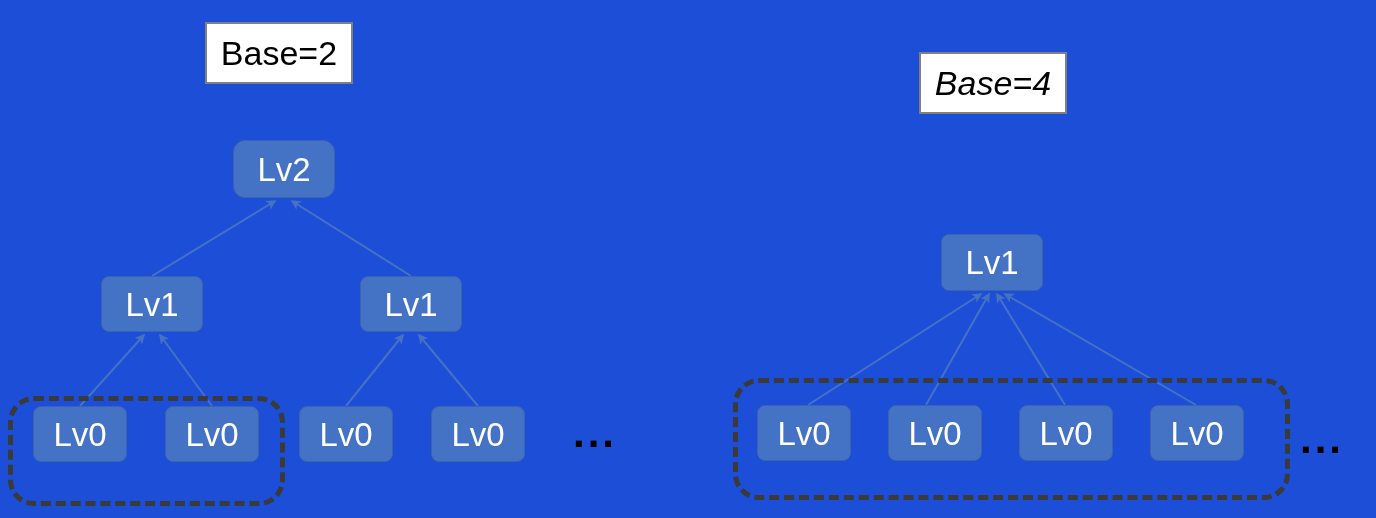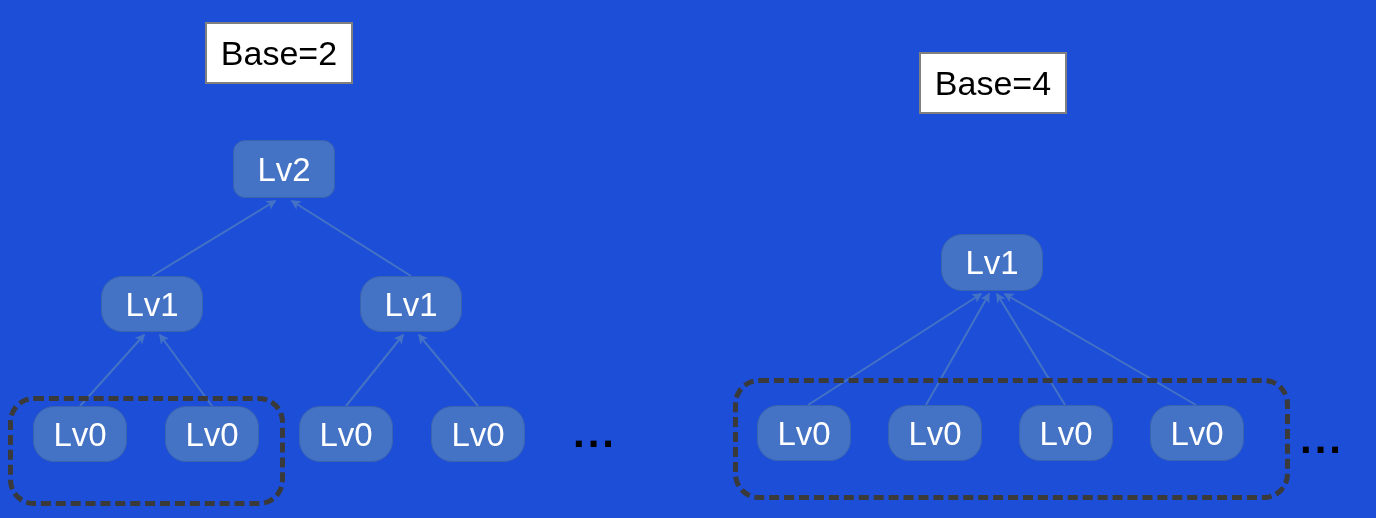--- a/index.html
+++ b/index.html
@@ -40,21 +40,21 @@
     line-height: 1;
     letter-spacing: 0px;
     white-space: nowrap;
   }
   
   .node {
     position: absolute;
     box-sizing: border-box;
     background: #4472C4;
     border: 1px solid #3B64B0;
-    border-radius: 21px;
+    border-radius: 8px;
     color: #ffffff;
     display: flex;
     align-items: center;
     justify-content: center;
     font-size: 33px;
     line-height: 1;
     white-space: nowrap;
   }
   .node.lv2 { border-radius: 12px; }
   
@@ -124,21 +124,21 @@
   </div>
   <div class="node" id="n-l-lv0-3" style="left: 299px; top: 406px; width: 94px; height: 56px;">
     <span>Lv0</span>
   </div>
   <div class="node" id="n-l-lv0-4" style="left: 431px; top: 406px; width: 94px; height: 56px;">
     <span>Lv0</span>
   </div>
 
   <div class="ellipsis" id="ell-0" style="left: 573px; top: 412px;">...</div>
 
-  <div class="caption-box" id="cap-1" style="left: 919px; top: 52px; width: 148px; height: 62px;">
+  <div class="caption-box" id="cap-1" style="left: 919px; top: 52px; width: 148px; height: 62px; font-style: italic;">
     <span>Base=4</span>
   </div>
 
   <div class="group-frame" id="frame-1" style="left: 733px; top: 378px; width: 557px; height: 122px;"></div>
 
   <div class="node" id="n-r-lv1" style="left: 941px; top: 234px; width: 102px; height: 57px;">
     <span>Lv1</span>
   </div>
   <div class="node" id="n-r-lv0-1" style="left: 757px; top: 405px; width: 94px; height: 56px;">
     <span>Lv0</span>

